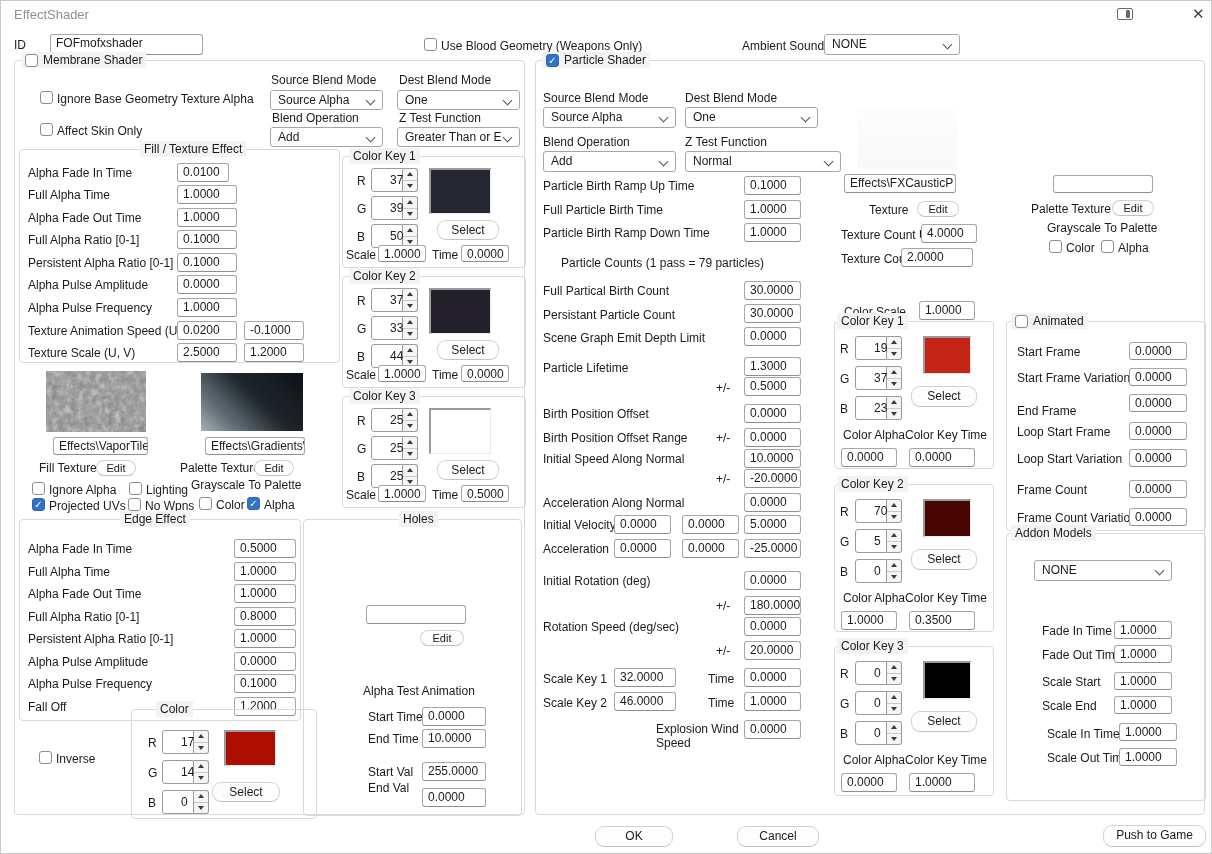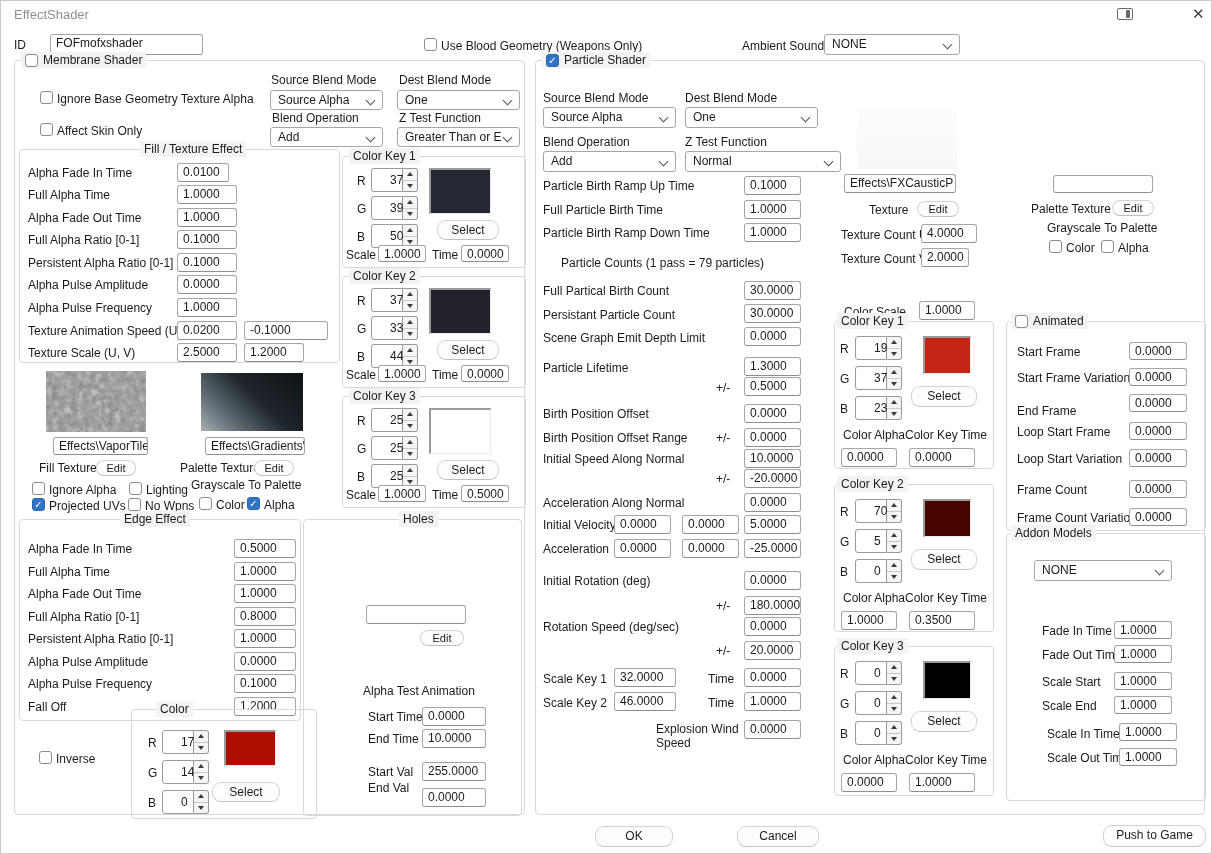--- a/index.html
+++ b/index.html
@@ -95,21 +95,21 @@
       <span class="lb" style="left:8px;top:83px">Full Alpha Ratio [0-1]</span>
         <div class="tb" style="left:157px;top:80px;width:60px">0.1000</div>
       <span class="lb" style="left:8px;top:106px">Persistent Alpha Ratio [0-1]</span>
         <div class="tb" style="left:157px;top:103px;width:60px">0.1000</div>
       <span class="lb" style="left:8px;top:128px">Alpha Pulse Amplitude</span>
         <div class="tb" style="left:157px;top:125px;width:60px">0.0000</div>
       <span class="lb" style="left:8px;top:151px">Alpha Pulse Frequency</span>
         <div class="tb" style="left:157px;top:148px;width:60px">1.0000</div>
       <span class="lb" style="left:8px;top:174px">Texture Animation Speed (U, V)</span>
         <div class="tb" style="left:157px;top:171px;width:60px">0.0200</div>
-        <div class="tb" style="left:224px;top:171px;width:84px">-0.1000</div>
+        <div class="tb" style="left:224px;top:171px;width:60px">-0.1000</div>
       <span class="lb" style="left:8px;top:196px">Texture Scale (U, V)</span>
         <div class="tb" style="left:157px;top:193px;width:60px">2.5000</div>
         <div class="tb" style="left:224px;top:193px;width:60px">1.2000</div>
     </div>
 
     <div class="gb" style="left:327px;top:95px;width:184px;height:112px">
       <span class="leg" style="left:6px">Color Key 1</span>
       <span class="lb" style="left:14px;top:17px">R</span>
       <span class="spin" style="left:28px;top:11px">
           <span class="spv">37</span>
@@ -394,21 +394,21 @@
     <span class="lb" style="left:120px;top:661px;width:84px;white-space:normal">Explosion Wind Speed</span>
     <div class="tb" style="left:208px;top:659px">0.0000</div>
 
     <div class="prev caustic-prev" style="left:321px;top:48px;width:100px;height:60px"></div>
     <div class="tb" style="left:308px;top:113px;width:112px">Effects\FXCausticP</div>
     <span class="lb" style="left:333px;top:142px">Texture</span>
     <span class="btn sm" style="left:381px;top:140px;width:42px">Edit</span>
     <span class="lb" style="left:305px;top:167px">Texture Count U</span>
     <div class="tb" style="left:385px;top:163px;width:56px">4.0000</div>
     <span class="lb" style="left:305px;top:191px">Texture Count V</span>
-    <div class="tb" style="left:385px;top:187px;width:48px">2.0000</div>
+    <div class="tb" style="left:365px;top:187px;width:72px">2.0000</div>
 
     <div class="tb" style="left:517px;top:114px;width:100px;height:18px"></div>
     <span class="lb" style="left:495px;top:141px">Palette Texture</span>
     <span class="btn sm" style="left:576px;top:139px;width:42px">Edit</span>
     <span class="lb" style="left:511px;top:160px">Grayscale To Palette</span>
     <span class="cb" style="left:513px;top:179px"></span>
     <span class="lb" style="left:530px;top:180px">Color</span>
     <span class="cb" style="left:565px;top:179px"></span>
     <span class="lb" style="left:582px;top:180px">Alpha</span>
 

